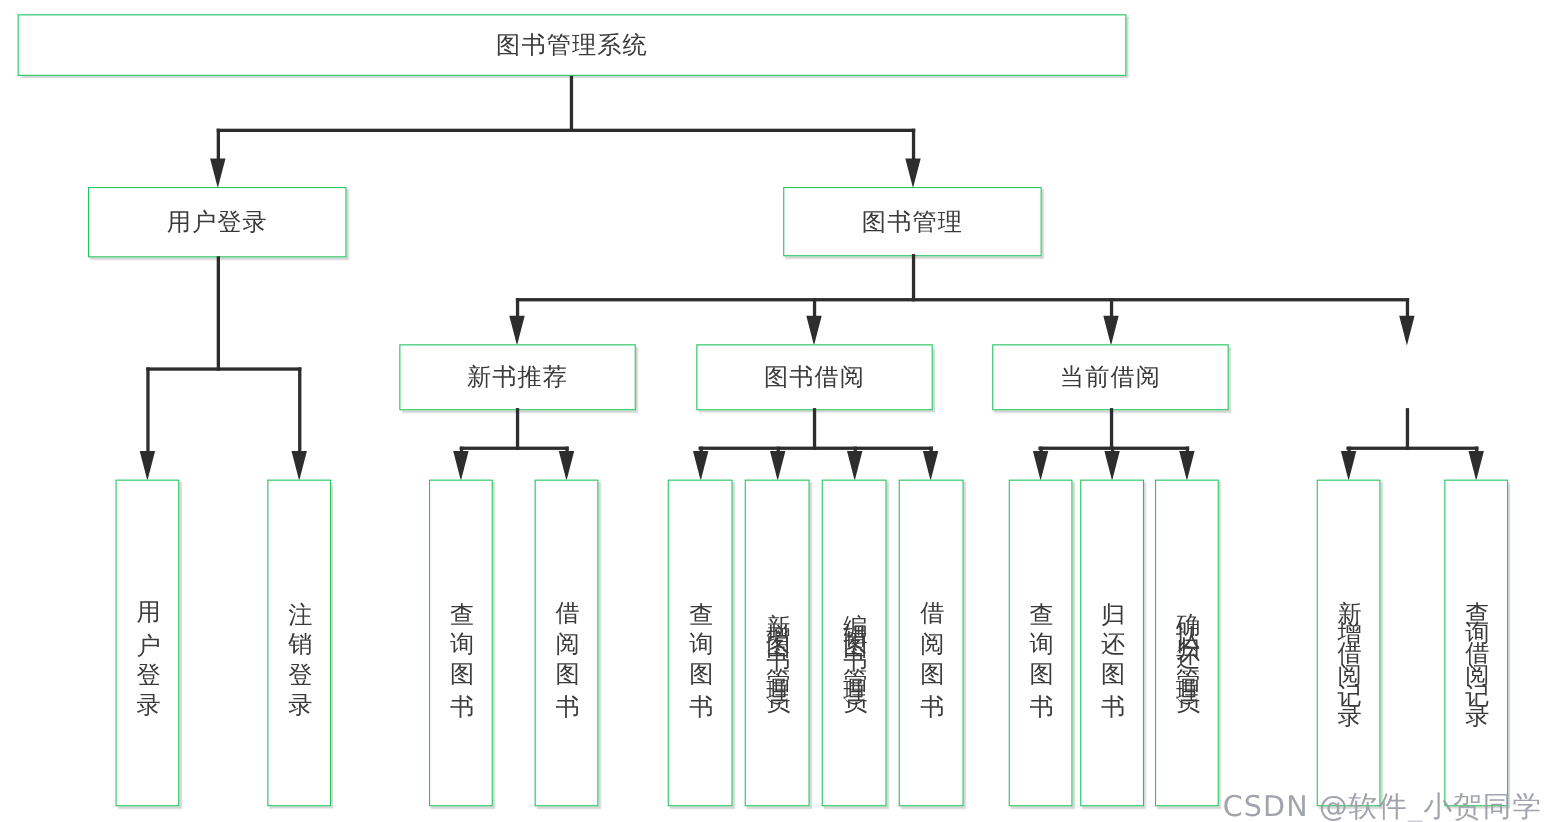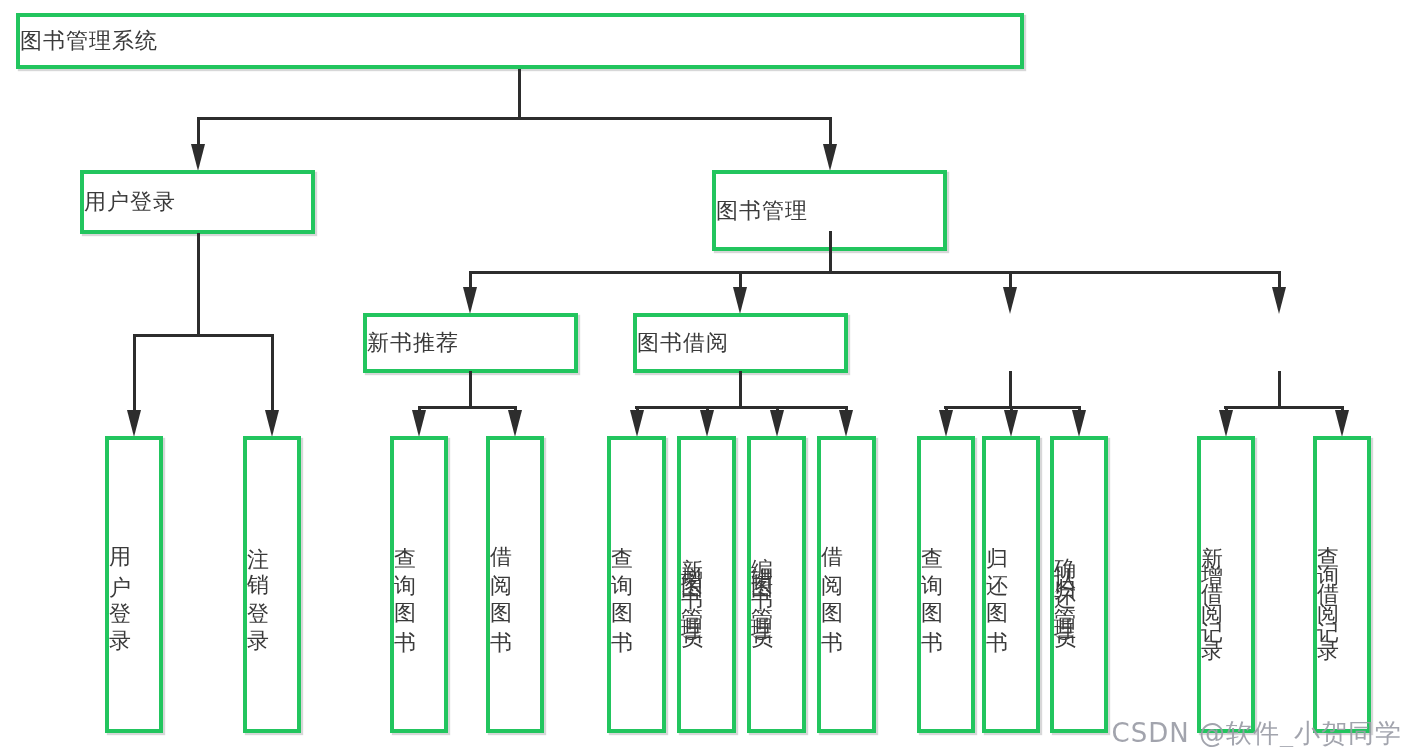--- a/index.html
+++ b/index.html
@@ -3,21 +3,21 @@
 <meta charset="utf-8">
 <style>
   html,body{margin:0;padding:0;background:#ffffff;}
   .stage{
     position:relative;width:1405px;height:747px;background:#ffffff;
     font-family:"DejaVu Sans","Liberation Sans",sans-serif;
     overflow:hidden;color:#3a3a3a;
   }
   .box{
     position:absolute;box-sizing:border-box;background:#ffffff;
-    border:4px solid #22c55e;display:flex;align-items:center;justify-content:flex-start;
+    border:1px solid #22c55e;display:flex;align-items:center;justify-content:center;
     color:#3a3a3a;box-shadow:2px 2px 1px rgba(110,110,115,0.28);
   }
   .hbox{font-size:22px;letter-spacing:1px;white-space:nowrap;}
   .vbox{font-size:22px;}
   .vbox .vtxt{
     writing-mode:vertical-rl;text-orientation:mixed;
     line-height:1;display:block;
   }
   .ls-s{letter-spacing:28px;}
   .ls-m{letter-spacing:19px;}
@@ -47,21 +47,21 @@
   <div class="vline" style="left:518px;top:69px;height:51px;"></div>
   <div class="hline" style="left:197px;top:117px;width:635px;"></div>
   <div class="vline" style="left:197px;top:117px;height:30px;"></div>
   <div class="vline" style="left:829px;top:117px;height:30px;"></div>
   <div class="arrow" style="left:191px;top:144px;"></div>
   <div class="arrow" style="left:823px;top:144px;"></div>
 
   <div class="box hbox" style="left:80px;top:170px;width:235px;height:64px;">
     <span>用户登录</span>
   </div>
-  <div class="box hbox" style="left:712px;top:170px;width:235px;height:81px;">
+  <div class="box hbox" style="left:712px;top:170px;width:235px;height:63px;">
     <span>图书管理</span>
   </div>
 
   <div class="vline" style="left:197px;top:233px;height:104px;"></div>
   <div class="hline" style="left:133px;top:334px;width:141px;"></div>
   <div class="vline" style="left:133px;top:334px;height:80px;"></div>
   <div class="vline" style="left:271px;top:334px;height:80px;"></div>
   <div class="arrow" style="left:127px;top:410px;"></div>
   <div class="arrow" style="left:265px;top:410px;"></div>
 
@@ -74,20 +74,23 @@
   <div class="arrow" style="left:463px;top:287px;"></div>
   <div class="arrow" style="left:733px;top:287px;"></div>
   <div class="arrow" style="left:1003px;top:287px;"></div>
   <div class="arrow" style="left:1272px;top:287px;"></div>
 
   <div class="box hbox" style="left:633px;top:313px;width:215px;height:60px;">
     <span>图书借阅</span>
   </div>
   <div class="box hbox" style="left:363px;top:313px;width:215px;height:60px;">
     <span>新书推荐</span>
+  </div>
+  <div class="box hbox" style="left:902px;top:313px;width:215px;height:60px;">
+    <span>当前借阅</span>
   </div>
 
   <div class="vline" style="left:469px;top:371px;height:38px;"></div>
   <div class="vline" style="left:739px;top:371px;height:38px;"></div>
   <div class="vline" style="left:1009px;top:371px;height:38px;"></div>
   <div class="vline" style="left:1278px;top:371px;height:38px;"></div>
 
   <div class="hline" style="left:418px;top:406px;width:99px;"></div>
   <div class="hline" style="left:635px;top:406px;width:213px;"></div>
   <div class="hline" style="left:944px;top:406px;width:137px;"></div>

